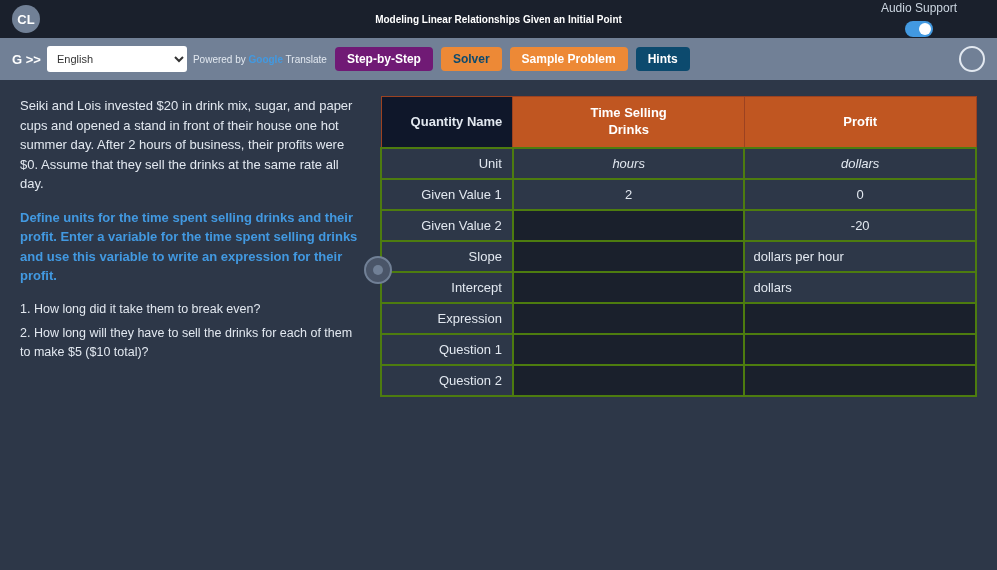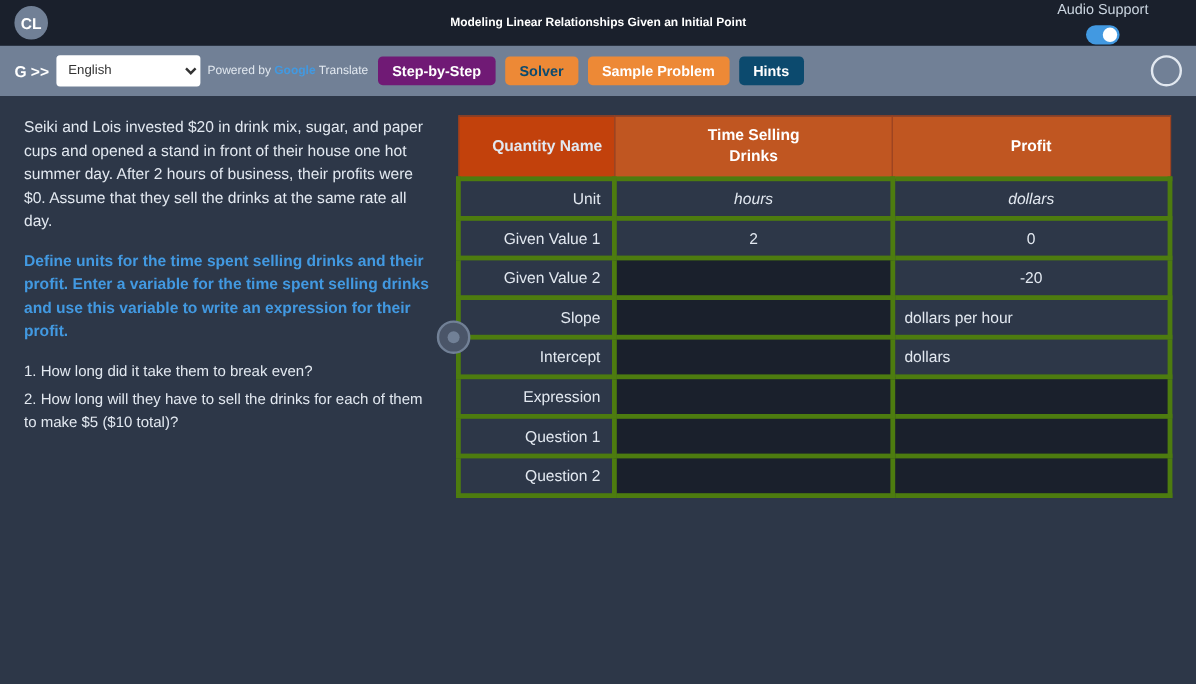--- a/index.html
+++ b/index.html
@@ -90,21 +90,21 @@
       color: white;
       font-weight: bold;
       font-size: 13px;
     }
     .nav-select {
       background: white;
       border: none;
       border-radius: 3px;
       padding: 3px 20px 3px 6px;
       font-size: 11px;
-      width: 120px;
+      width: 140px;
       height: 26px;
       color: #333;
     }
     .powered-by {
       font-size: 10px;
       color: #e2e8f0;
     }
     .powered-google {
       color: #4299e1;
       font-weight: bold;
@@ -167,21 +167,21 @@
     }
     .data-table th {
       background: #c05621;
       color: white;
       padding: 8px 10px;
       text-align: center;
       font-weight: bold;
       border: 1px solid #9c4221;
     }
     .data-table td {
-      border: 4px solid #4d7c0f;
+      border: 2px solid #4d7c0f;
       padding: 7px 10px;
       color: #e2e8f0;
       vertical-align: middle;
     }
     .row-label {
       text-align: right;
       background: #2d3748;
       color: #e2e8f0;
       font-weight: normal;
       border-right: 1px solid #4a5568;
@@ -281,21 +281,21 @@
     <div class="right-panel">
       <div class="table-wrapper">
 
         <div class="circle-btn" style="top: 58%;">
           <div class="circle-btn-inner"></div>
         </div>
 
         <table class="data-table">
           <thead>
             <tr>
-              <th class="row-label" style="background:#c2410c; color:#e2e8f0; text-align:right;">Quantity Name</th>
+              <th class="row-label" style="background:#0f172a; color:#e2e8f0; text-align:right;">Quantity Name</th>
               <th class="th-time-selling">
                 <span>Time Selling<br>Drinks</span>
               </th>
               <th>Profit</th>
             </tr>
           </thead>
           <tbody>
 
             <tr>
               <td class="row-label">Unit</td>

